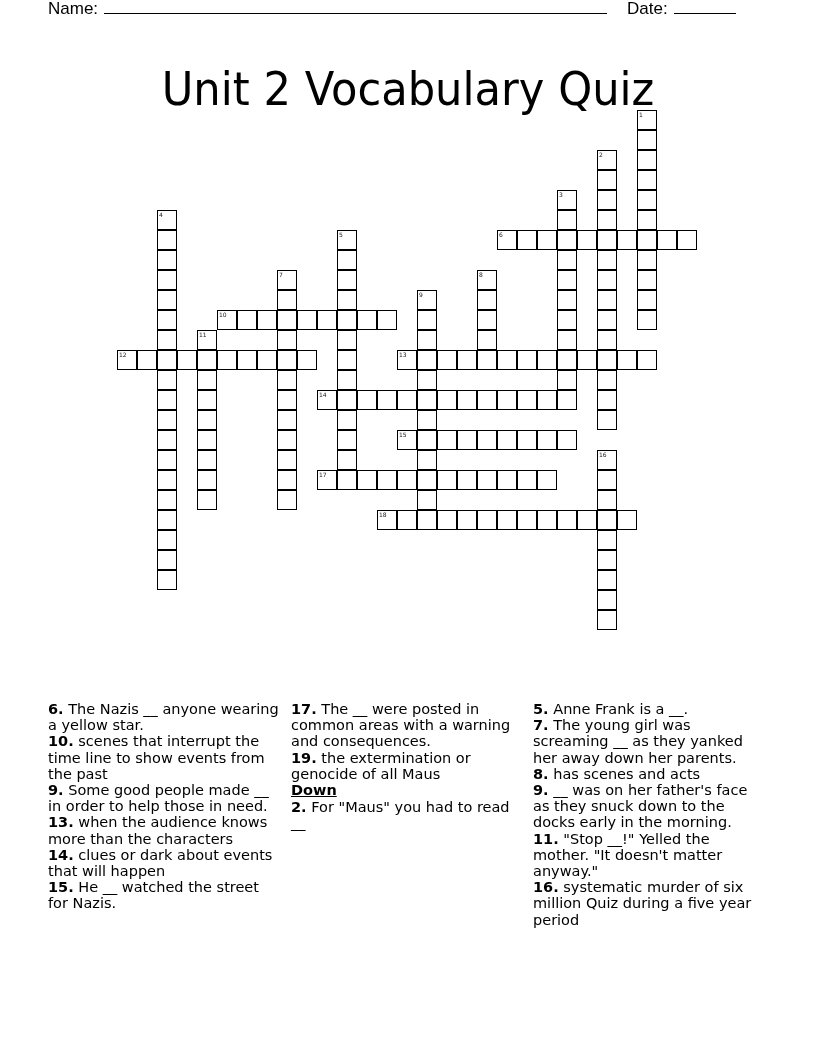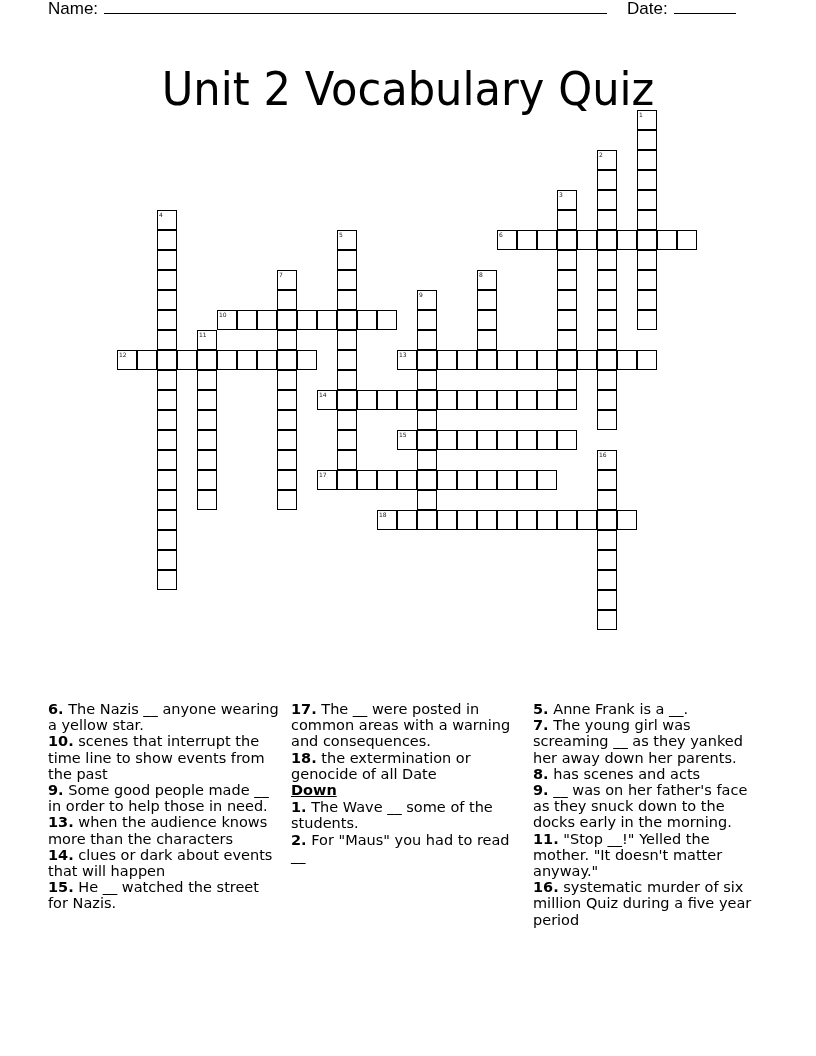--- a/index.html
+++ b/index.html
@@ -259,23 +259,22 @@
   <div class="clue"><b>6.</b><span> The Nazis __ anyone wearing a yellow star.</span></div>
   <div class="clue"><b>10.</b><span> scenes that interrupt the time line to show events from the past</span></div>
   <div class="clue"><b>9.</b><span> Some good people made __ in order to help those in need.</span></div>
   <div class="clue"><b>13.</b><span> when the audience knows more than the characters</span></div>
   <div class="clue"><b>14.</b><span> clues or dark about events that will happen</span></div>
   <div class="clue"><b>15.</b><span> He __ watched the street for Nazis.</span></div>
 </div>
 
 <div class="clues col2">
   <div class="clue"><b>17.</b><span> The __ were posted in common areas with a warning and consequences.</span></div>
-  <div class="clue"><b>18.</b><span> the extermination or genocide of all Date</span></div>
+  <div class="clue"><b>19.</b><span> the extermination or genocide of all Maus</span></div>
   <div class="sec">Down</div>
-  <div class="clue"><b>1.</b><span> The Wave __ some of the students.</span></div>
   <div class="clue"><b>2.</b><span> For "Maus" you had to read __</span></div>
 </div>
 
 <div class="clues col3">
   <div class="clue"><b>5.</b><span> Anne Frank is a __.</span></div>
   <div class="clue"><b>7.</b><span> The young girl was screaming __ as they yanked her away down her parents.</span></div>
   <div class="clue"><b>8.</b><span> has scenes and acts</span></div>
   <div class="clue"><b>9.</b><span> __ was on her father's face as they snuck down to the docks early in the morning.</span></div>
   <div class="clue"><b>11.</b><span> "Stop __!" Yelled the mother. "It doesn't matter anyway."</span></div>
   <div class="clue"><b>16.</b><span> systematic murder of six million Quiz during a five year period</span></div>

